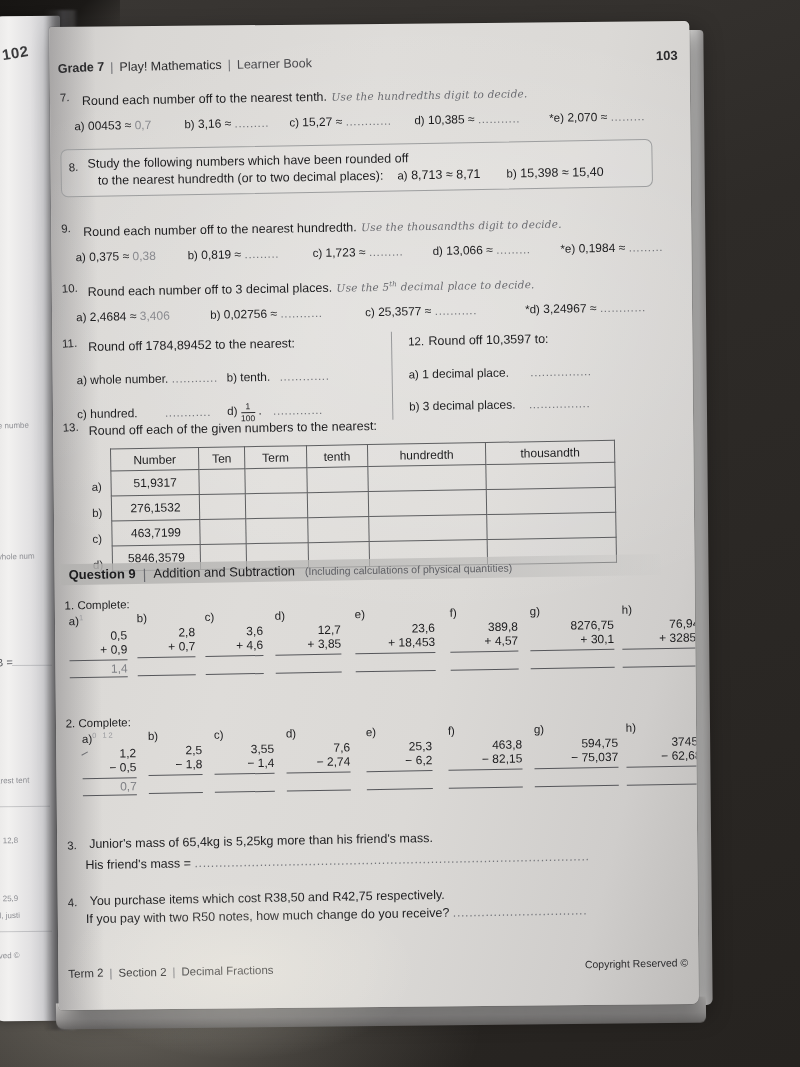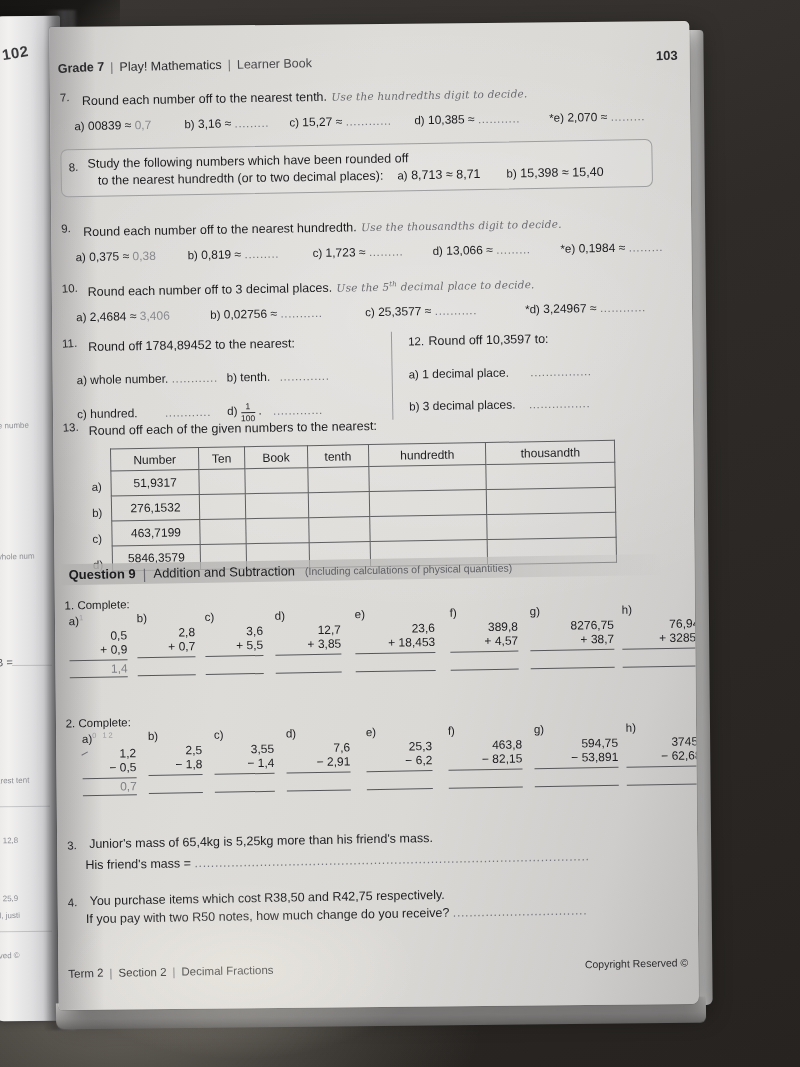--- a/index.html
+++ b/index.html
@@ -250,21 +250,21 @@
 
   <div class="q" style="top:62px;">
     <span class="qnum">7.</span>
     <div style="margin-left:22px;">
       <span class="qtext">Round each number off to the nearest tenth.</span>
       <span class="hint">Use the hundredths digit to decide.</span>
     </div>
     <div class="items" style="margin-left:14px; margin-top:10px;">
       <span class="item" style="width:110px;">
         <span class="lbl">a)</span>
-        <span>00839 ≈</span>
+        <span>00453 ≈</span>
         <span class="ans">0,7</span>
       </span>
       <span class="item" style="width:105px;">
         <span class="lbl">b)</span>
         <span>3,16 ≈</span>
         <span class="dots">.........</span>
       </span>
       <span class="item" style="width:125px;">
         <span class="lbl">c)</span>
         <span>15,27 ≈</span>
@@ -427,21 +427,21 @@
     <div style="position:relative; margin-top:10px;">
       <span class="rowlbl" style="top:32px;">a)</span>
       <span class="rowlbl" style="top:58px;">b)</span>
       <span class="rowlbl" style="top:84px;">c)</span>
       <span class="rowlbl" style="top:110px;">d)</span>
       <table class="rt">
         <thead>
           <tr>
             <th class="numhead">Number</th>
             <th>Ten</th>
-            <th>Book</th>
+            <th>Term</th>
             <th>tenth</th>
             <th>hundredth</th>
             <th>thousandth</th>
           </tr>
         </thead>
         <tbody>
           <tr>
             <td class="numcell">51,9317</td>
             <td></td>
             <td></td>
@@ -503,21 +503,21 @@
         <span class="sl">b)</span>
         <span class="top">2,8</span>
         <span class="bot"><span>+</span> <span>0,7</span></span>
         <span class="rule"></span>
         <span class="gap"></span>
         <span class="rule2"></span>
       </div>
       <div class="sum" style="left:140px; width:58px;">
         <span class="sl">c)</span>
         <span class="top">3,6</span>
-        <span class="bot"><span>+</span> <span>5,5</span></span>
+        <span class="bot"><span>+</span> <span>4,6</span></span>
         <span class="rule"></span>
         <span class="gap"></span>
         <span class="rule2"></span>
       </div>
       <div class="sum" style="left:210px; width:66px;">
         <span class="sl">d)</span>
         <span class="top">12,7</span>
         <span class="bot"><span>+</span> <span>3,85</span></span>
         <span class="rule"></span>
         <span class="gap"></span>
@@ -535,21 +535,21 @@
         <span class="sl">f)</span>
         <span class="top">389,8</span>
         <span class="bot"><span>+</span> <span>4,57</span></span>
         <span class="rule"></span>
         <span class="gap"></span>
         <span class="rule2"></span>
       </div>
       <div class="sum" style="left:465px; width:84px;">
         <span class="sl">g)</span>
         <span class="top">8276,75</span>
-        <span class="bot"><span>+</span> <span>38,7</span></span>
+        <span class="bot"><span>+</span> <span>30,1</span></span>
         <span class="rule"></span>
         <span class="gap"></span>
         <span class="rule2"></span>
       </div>
       <div class="sum" style="left:557px; width:84px;">
         <span class="sl">h)</span>
         <span class="top">76,945</span>
         <span class="bot"><span>+</span> <span>3285,8</span></span>
         <span class="rule"></span>
         <span class="gap"></span>
@@ -584,21 +584,21 @@
         <span class="sl">c)</span>
         <span class="top">3,55</span>
         <span class="bot"><span>−</span> <span>1,4</span></span>
         <span class="rule"></span>
         <span class="gap"></span>
         <span class="rule2"></span>
       </div>
       <div class="sum" style="left:220px; width:64px;">
         <span class="sl">d)</span>
         <span class="top">7,6</span>
-        <span class="bot"><span>−</span> <span>2,91</span></span>
+        <span class="bot"><span>−</span> <span>2,74</span></span>
         <span class="rule"></span>
         <span class="gap"></span>
         <span class="rule2"></span>
       </div>
       <div class="sum" style="left:300px; width:66px;">
         <span class="sl">e)</span>
         <span class="top">25,3</span>
         <span class="bot"><span>−</span> <span>6,2</span></span>
         <span class="rule"></span>
         <span class="gap"></span>
@@ -608,21 +608,21 @@
         <span class="sl">f)</span>
         <span class="top">463,8</span>
         <span class="bot"><span>−</span> <span>82,15</span></span>
         <span class="rule"></span>
         <span class="gap"></span>
         <span class="rule2"></span>
       </div>
       <div class="sum" style="left:468px; width:84px;">
         <span class="sl">g)</span>
         <span class="top">594,75</span>
-        <span class="bot"><span>−</span> <span>53,891</span></span>
+        <span class="bot"><span>−</span> <span>75,037</span></span>
         <span class="rule"></span>
         <span class="gap"></span>
         <span class="rule2"></span>
       </div>
       <div class="sum" style="left:560px; width:82px;">
         <span class="sl">h)</span>
         <span class="top">3745,7</span>
         <span class="bot"><span>−</span> <span>62,682</span></span>
         <span class="rule"></span>
         <span class="gap"></span>

